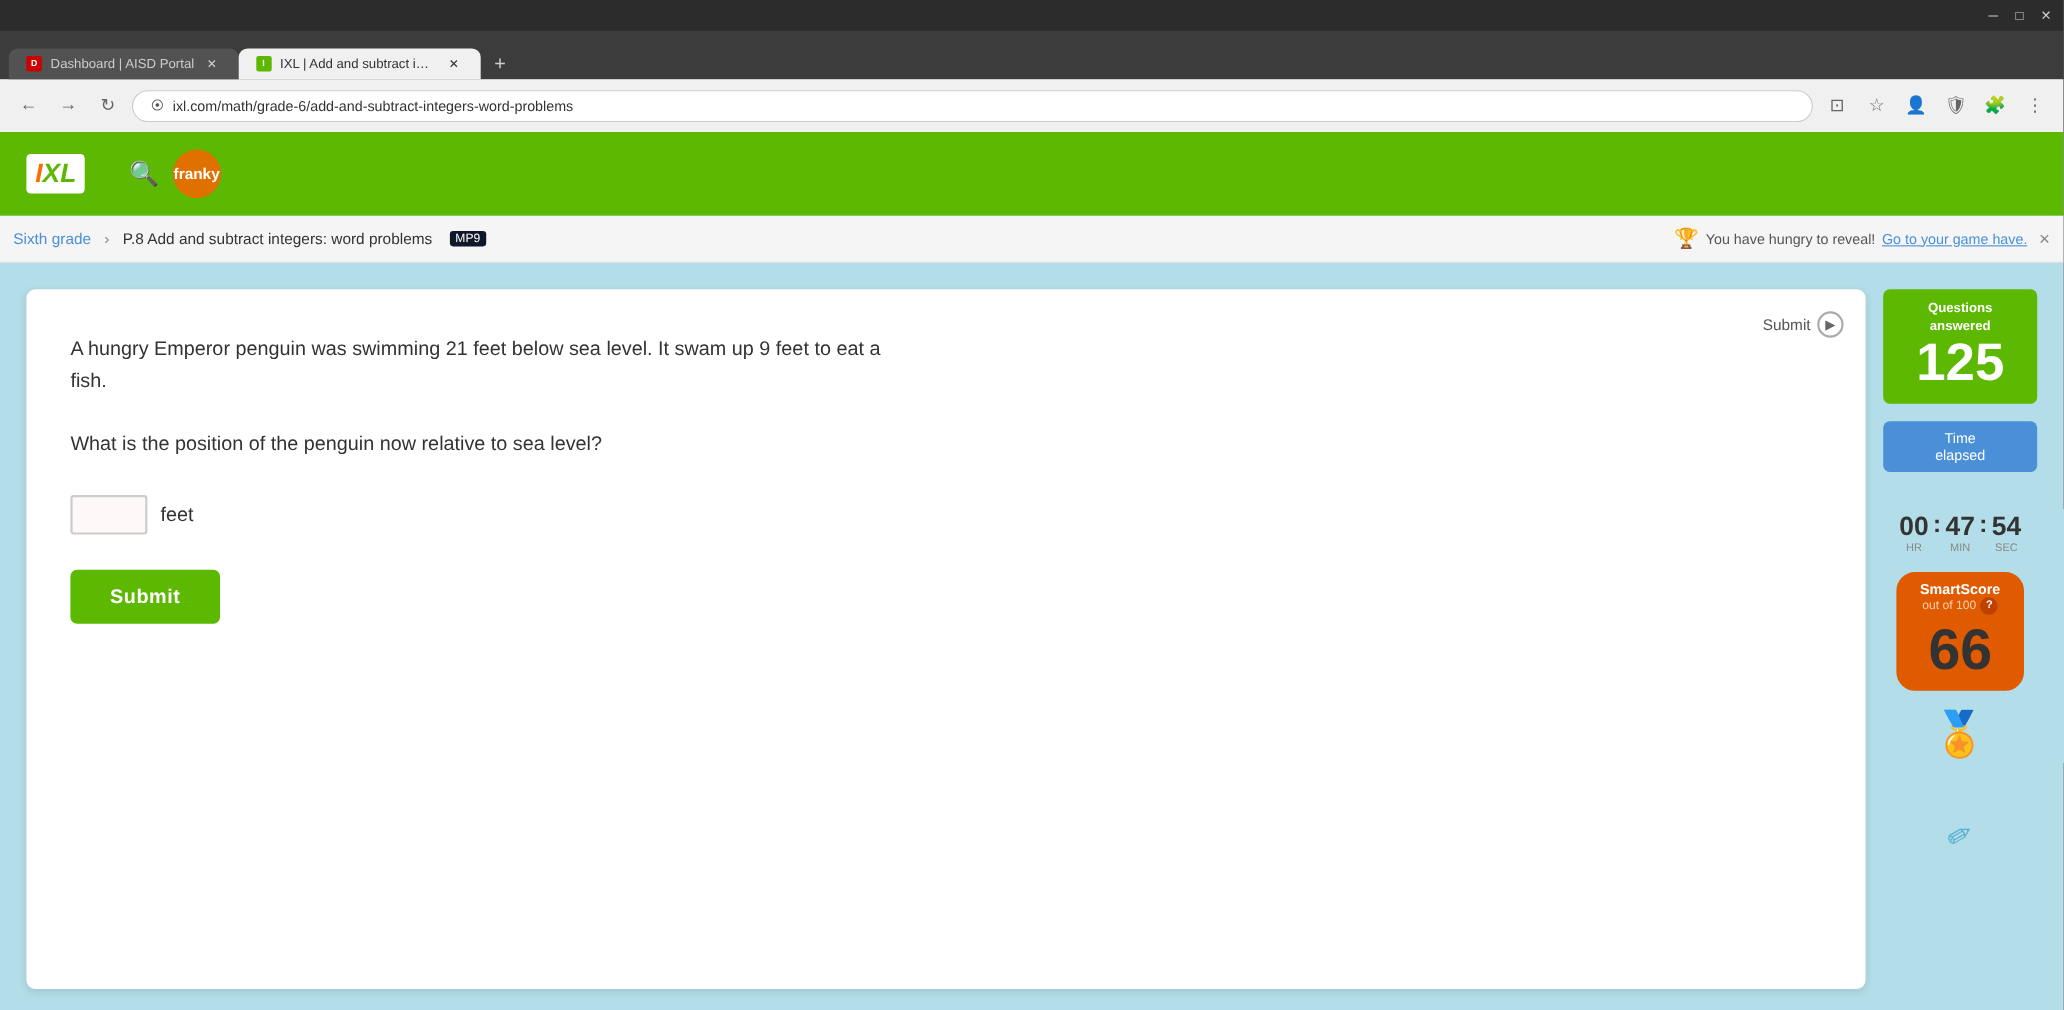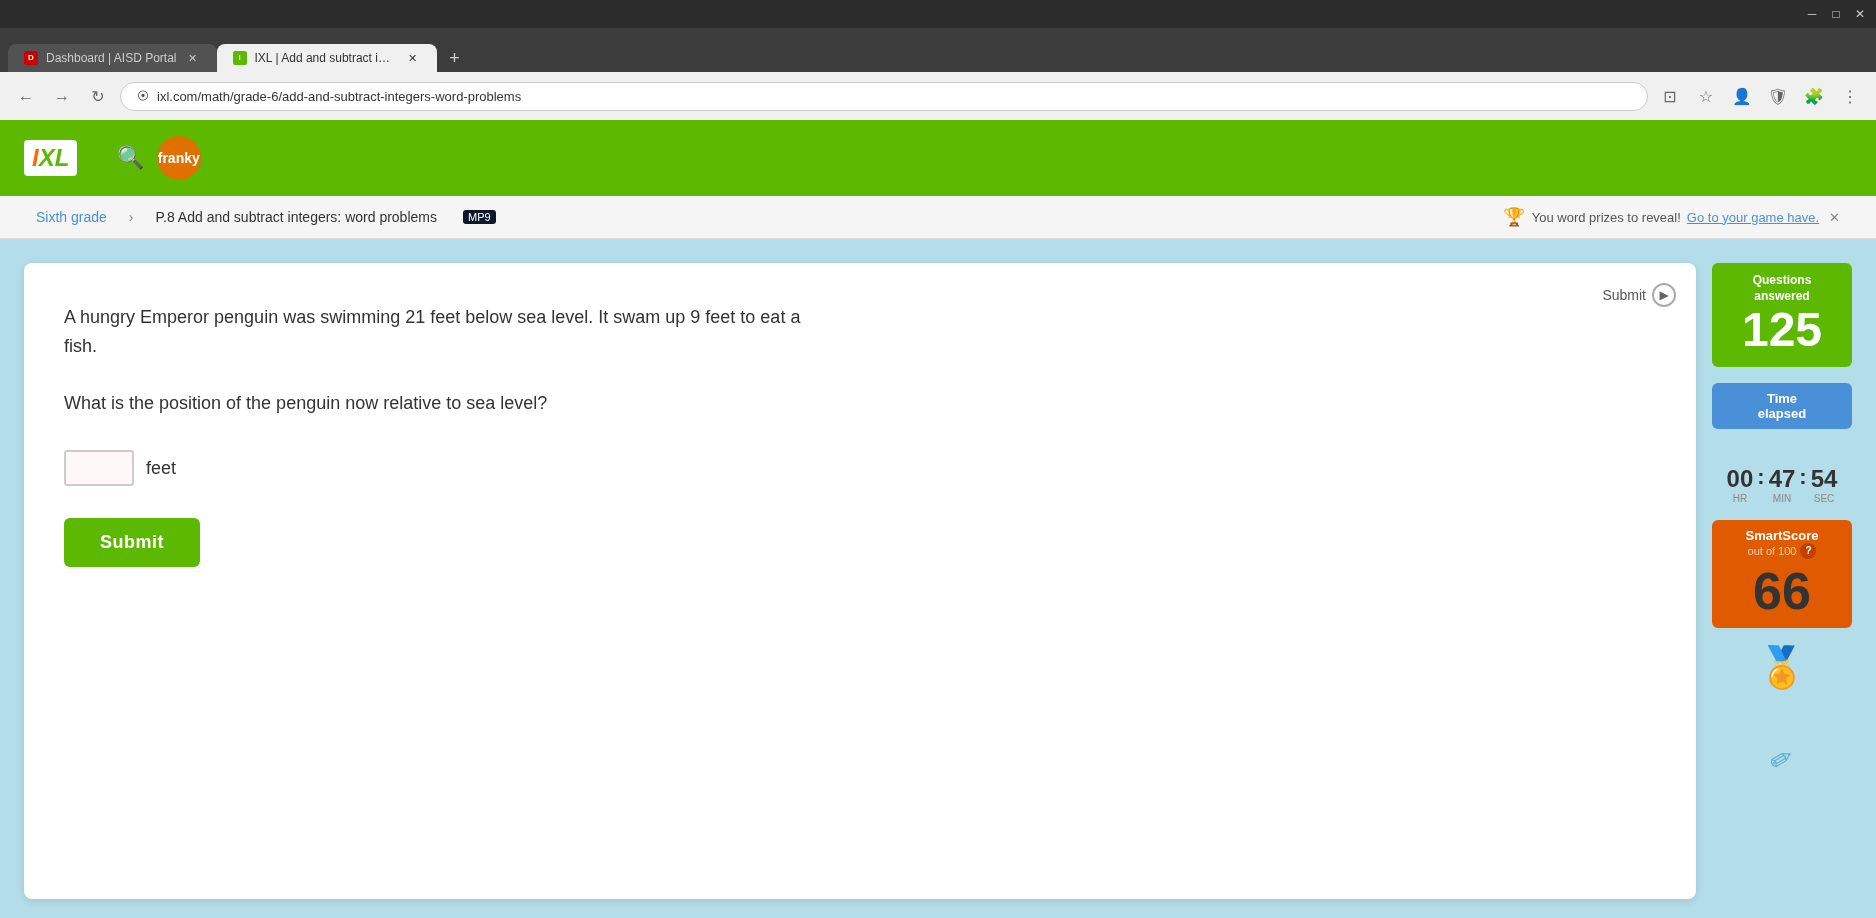--- a/index.html
+++ b/index.html
@@ -173,24 +173,24 @@
       width: 44px; height: 44px;
       display: flex; align-items: center; justify-content: center;
       color: #fff; font-size: 14px; font-weight: bold; cursor: pointer;
     }
 
     
     .breadcrumb-bar {
       background: #f5f5f5;
       display: flex;
       align-items: center;
-      padding: 10px 36px;
+      padding: 10px 12px;
       font-size: 14px;
       color: #555;
-      gap: 22px;
+      gap: 12px;
       border-bottom: 1px solid #ddd;
     }
     .breadcrumb-link { color: #4a90d9; cursor: pointer; }
     .breadcrumb-chevron { color: #888; }
     .breadcrumb-current { color: #333; }
     .breadcrumb-badge {
       background: #0f172a;
       color: #fff;
       border-radius: 3px;
       padding: 1px 5px;
@@ -328,21 +328,21 @@
       background: #4a90d9;
       border-radius: 6px;
       padding: 8px 16px;
       color: #fff;
       text-align: center;
       width: 140px;
       cursor: pointer;
     }
     .time-elapsed-label {
       font-size: 13px;
-      font-weight: bold;
+      font-weight: normal;
     }
 
     .timer-display {
       display: flex;
       align-items: flex-end;
       justify-content: center;
       gap: 4px;
       margin-top: 4px;
       width: 140px;
     }
@@ -364,24 +364,24 @@
     }
     .timer-colon {
       font-size: 22px;
       color: #333;
       font-weight: bold;
       padding-bottom: 14px;
     }
 
     .smart-score-card {
       background: #e05a00;
-      border-radius: 6px;
+      border-radius: 17px;
       padding: 8px 12px;
       text-align: center;
-      width: 140px;
+      width: 116px;
     }
     .smart-score-label {
       font-size: 13px;
       font-weight: bold;
       color: #fff;
     }
     .smart-score-sublabel {
       font-size: 11px;
       color: #ffd0b0;
     }
@@ -494,21 +494,21 @@
   </div>
 
   <div class="breadcrumb-bar">
     <span class="breadcrumb-link">Sixth grade</span>
     <span class="breadcrumb-chevron">›</span>
     <span class="breadcrumb-current">P.8 Add and subtract integers: word problems</span>
     <span class="breadcrumb-badge">MP9</span>
 
     <div class="prize-banner">
       <span class="trophy-icon">🏆</span>
-      <span>You word prizes to reveal!</span>
+      <span>You have hungry to reveal!</span>
       <a class="prize-link">Go to your game have.</a>
       <span class="close-prize">✕</span>
     </div>
   </div>
 
   <div class="main-content">
 
     <div class="question-card">
 
       

